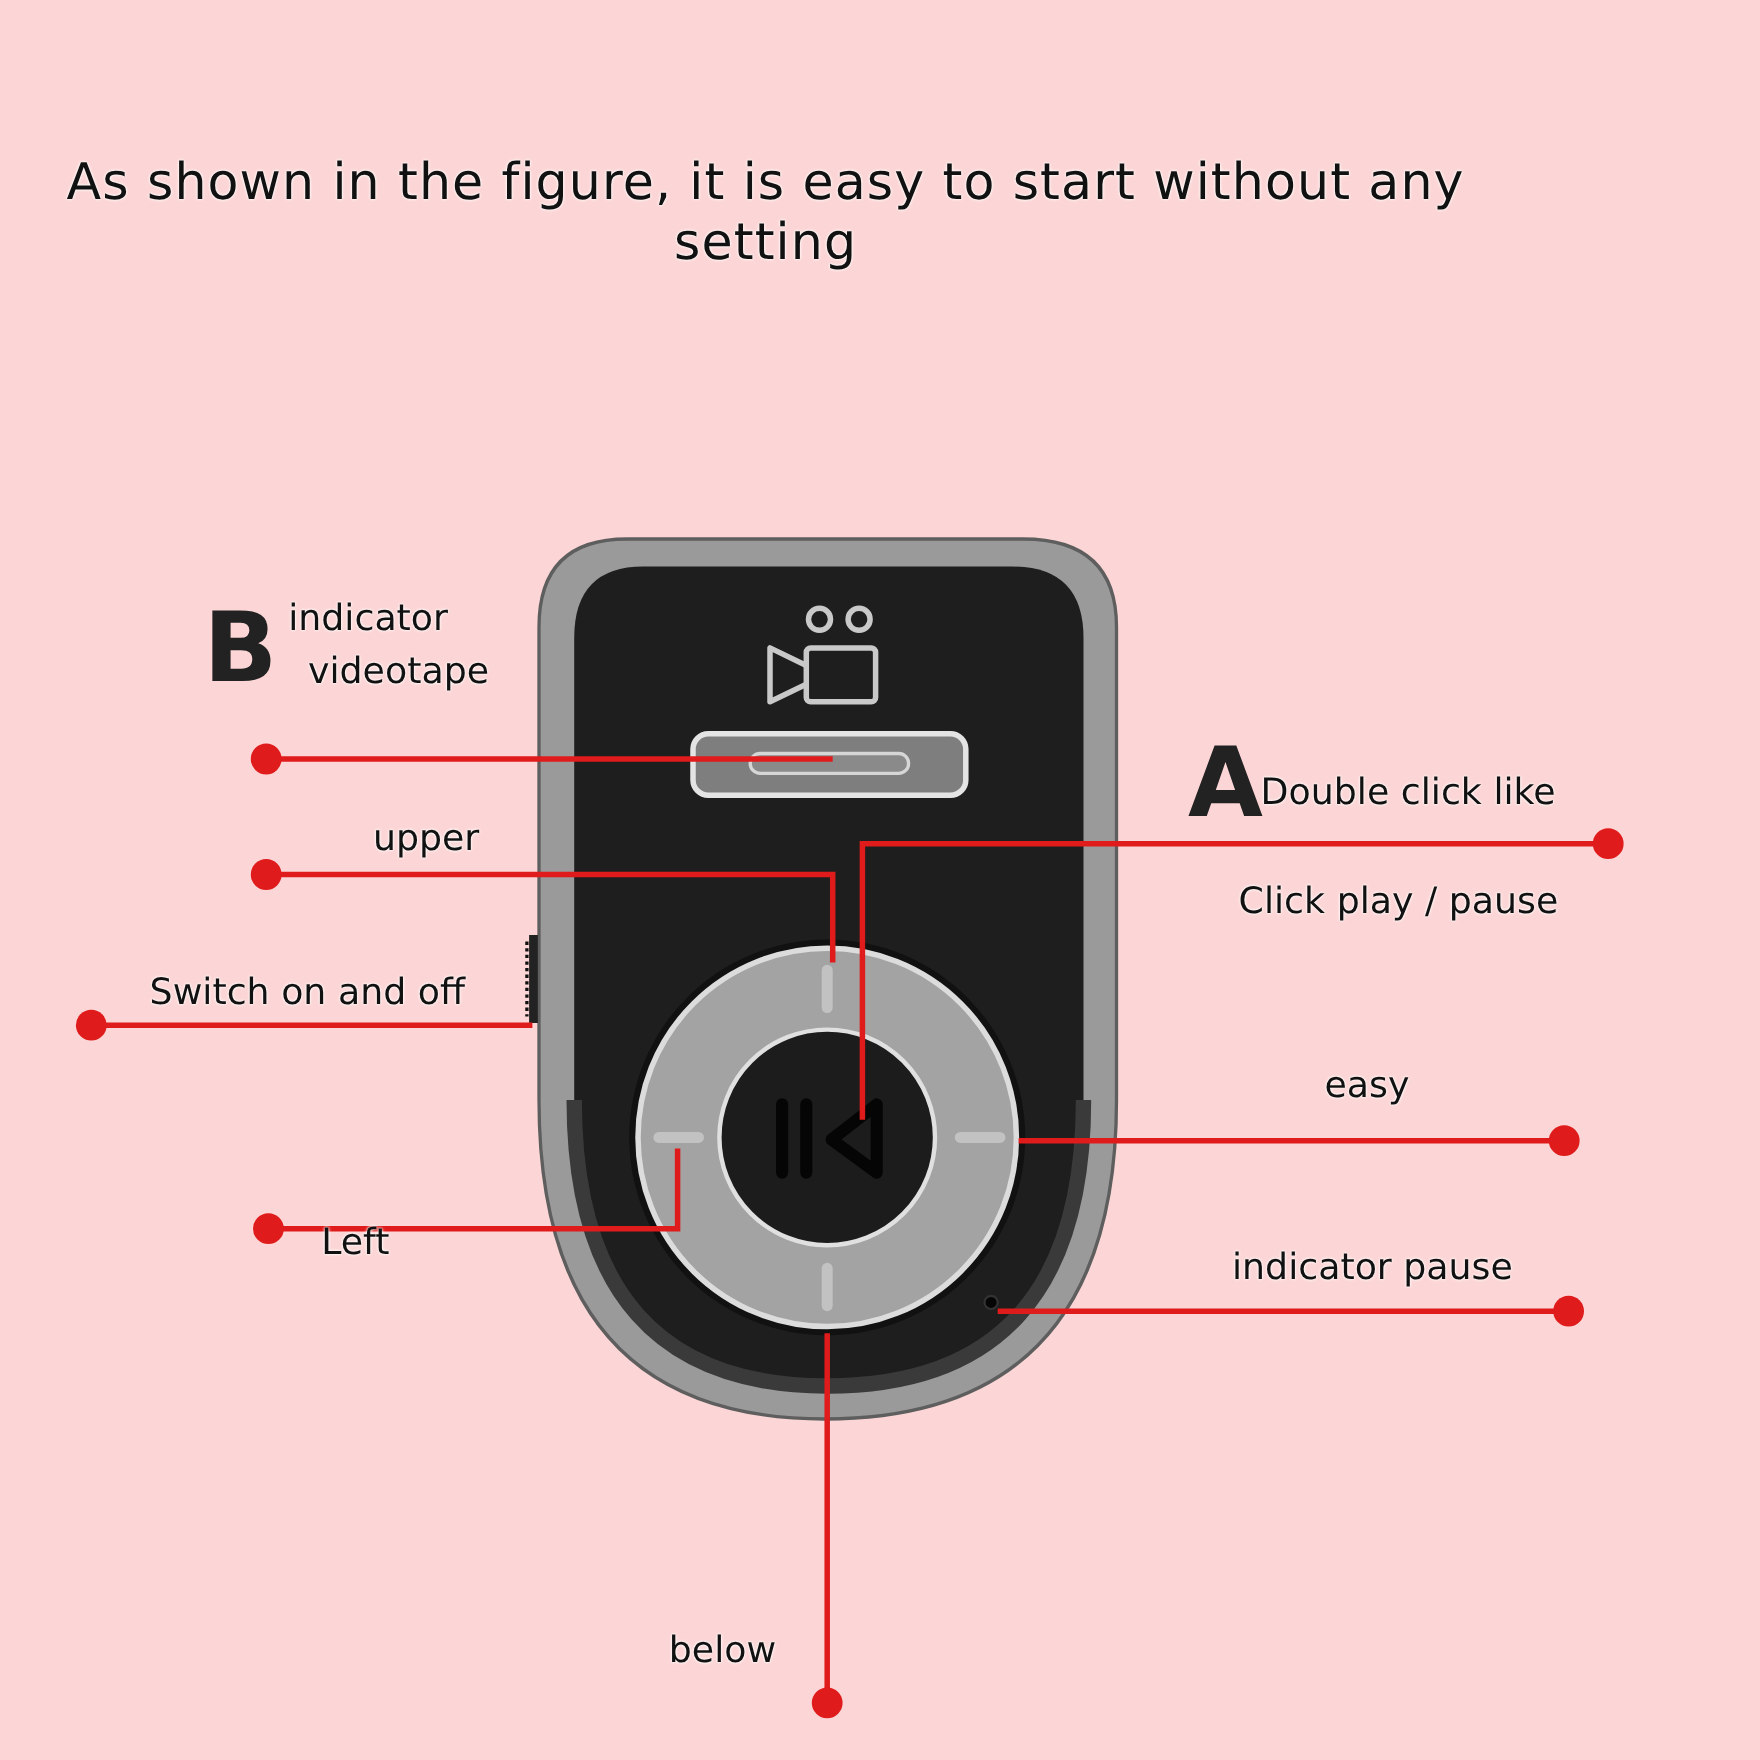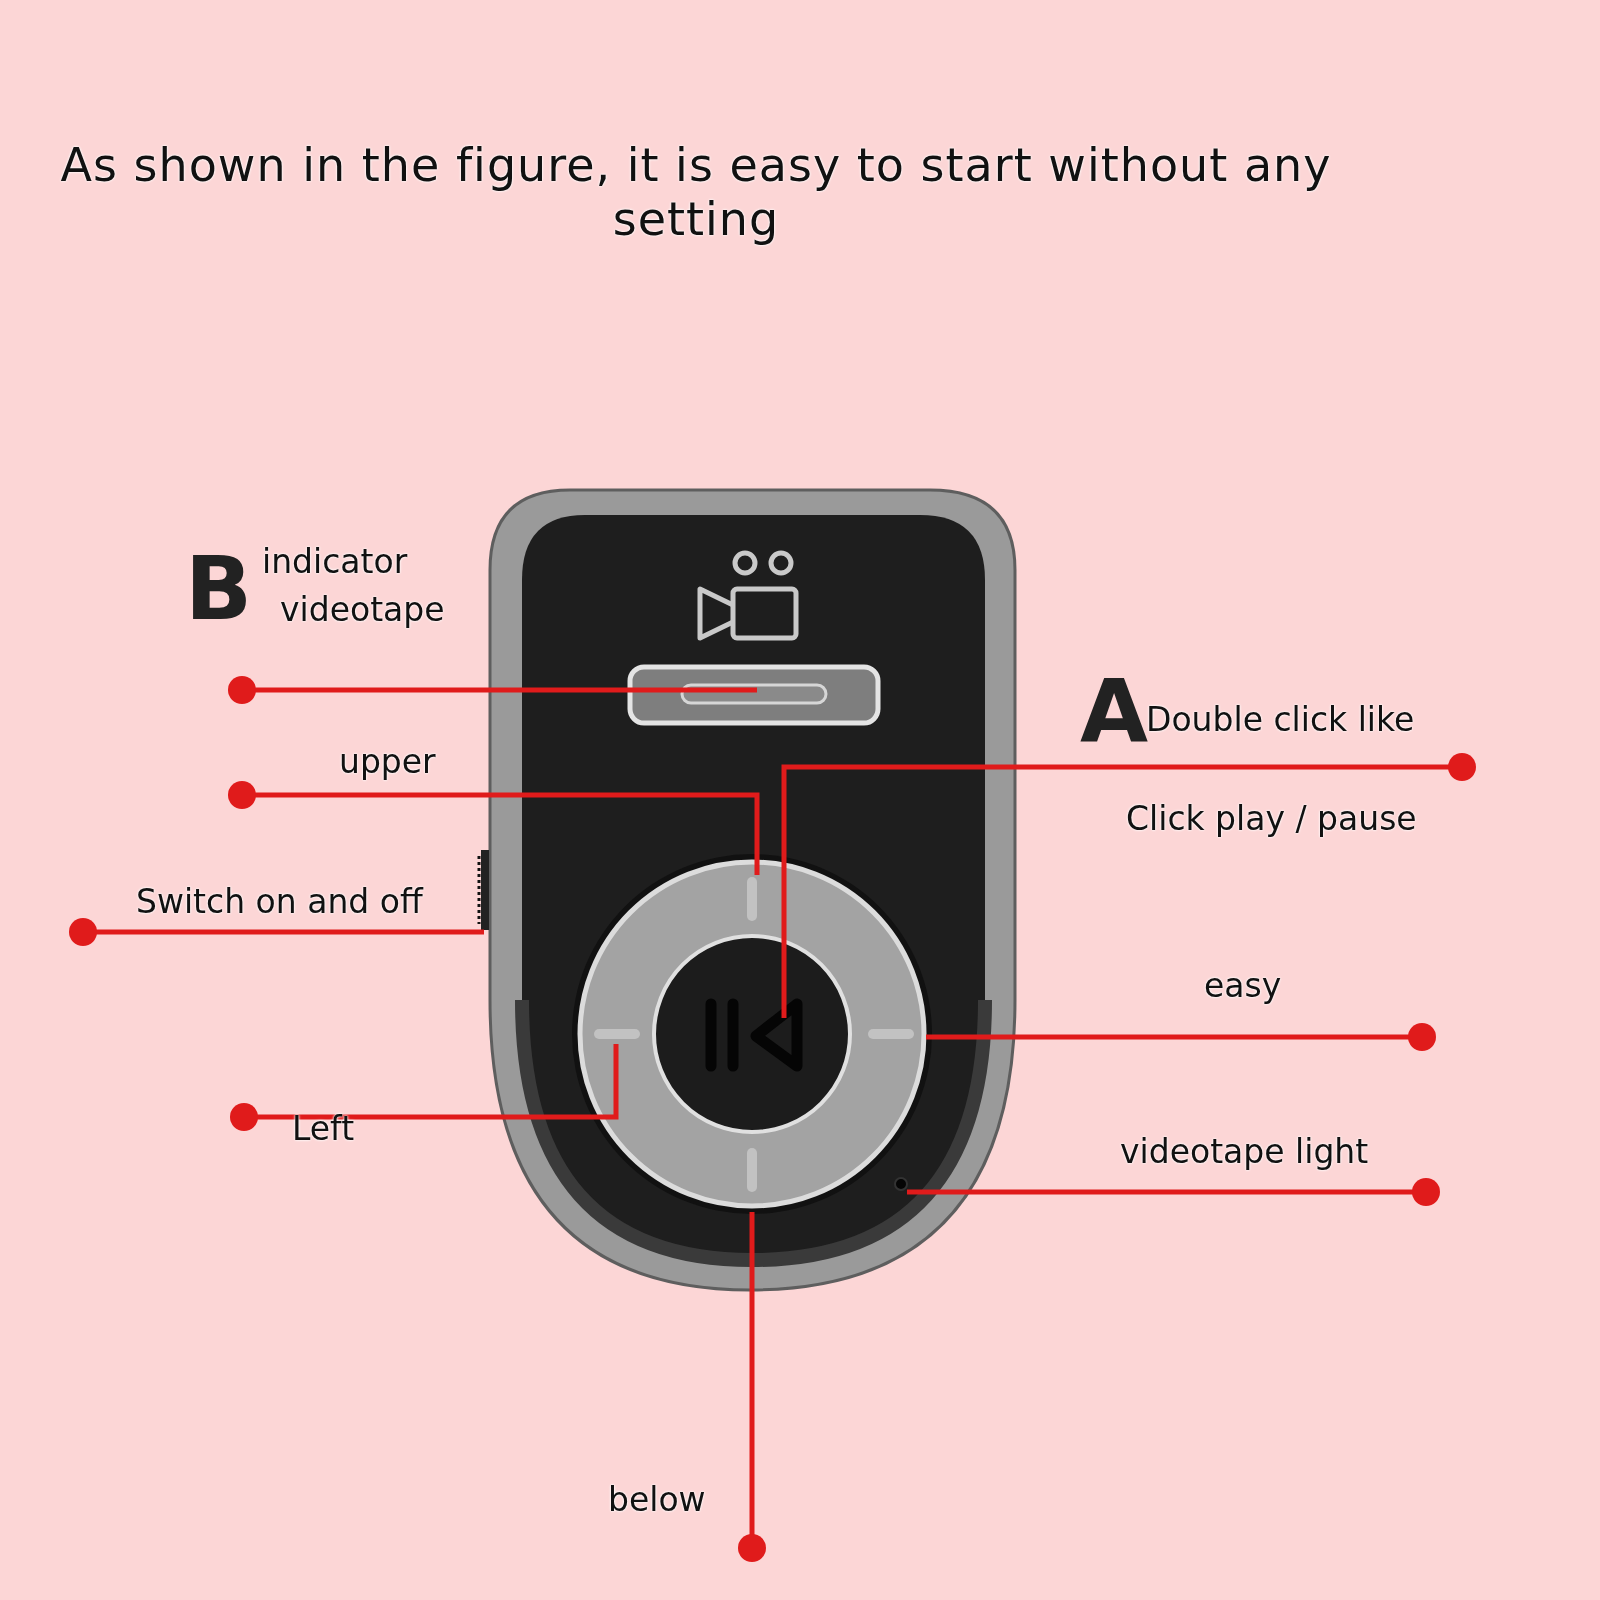--- a/index.html
+++ b/index.html
@@ -116,14 +116,14 @@
 <div class="label" style="left:280px; top:590px;text-align:center;">videotape</div>
 
 <div class="big-letter" style="left:1080px; top:668px;">A</div>
 <div class="label" style="left:1146px; top:700px;text-align:right;">Double click like</div>
 <div class="label" style="left:1126px; top:759px;margin-top:40px;">Click play / pause</div>
 
 <div class="label" style="left:294px; top:742px;margin-left:45px;">upper</div>
 <div class="label" style="left:136px; top:882px;">Switch on and off</div>
 <div class="label" style="left:1204px; top:966px;">easy</div>
 <div class="label" style="left:292px; top:1109px;">Left</div>
-<div class="label" style="left:1120px; top:1132px;">videotape light</div>
+<div class="label" style="left:1120px; top:1132px;">indicator pause</div>
 <div class="label" style="left:608px; top:1480px;">below</div>
 
 </body></html>

